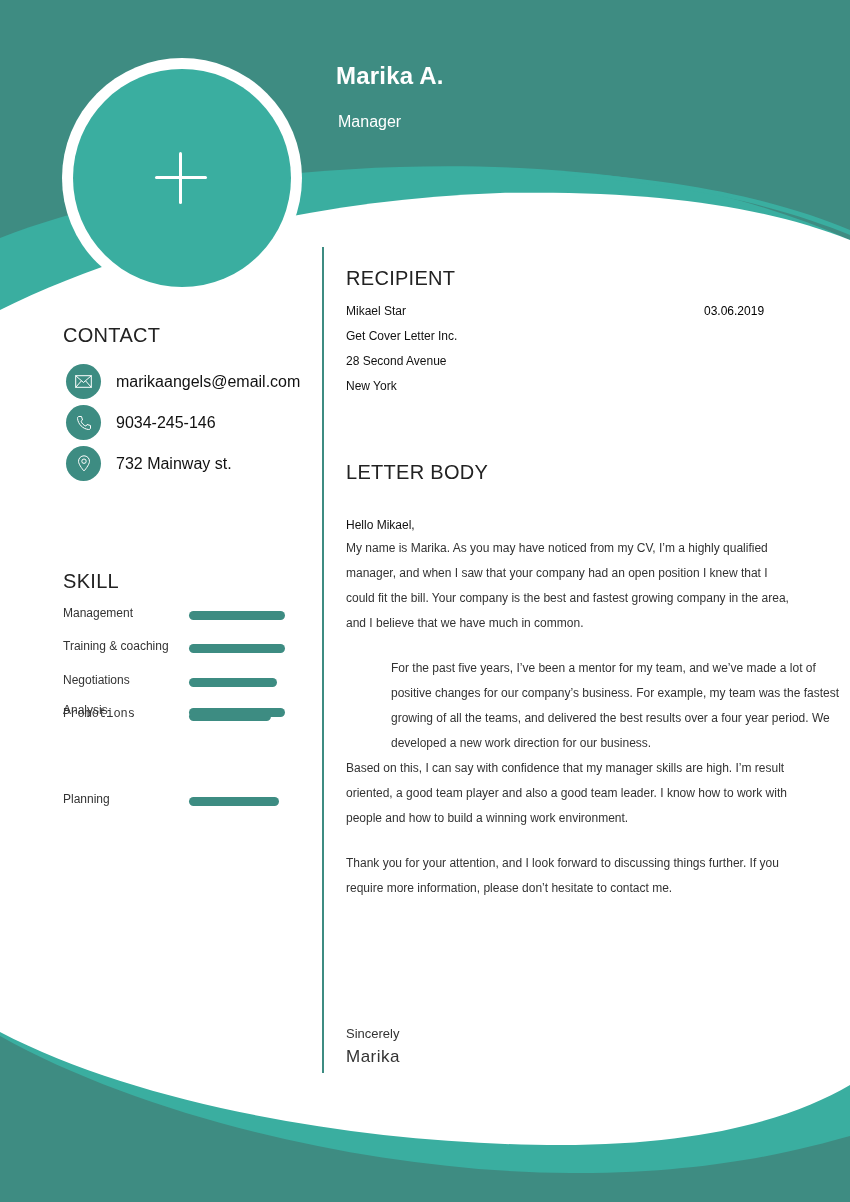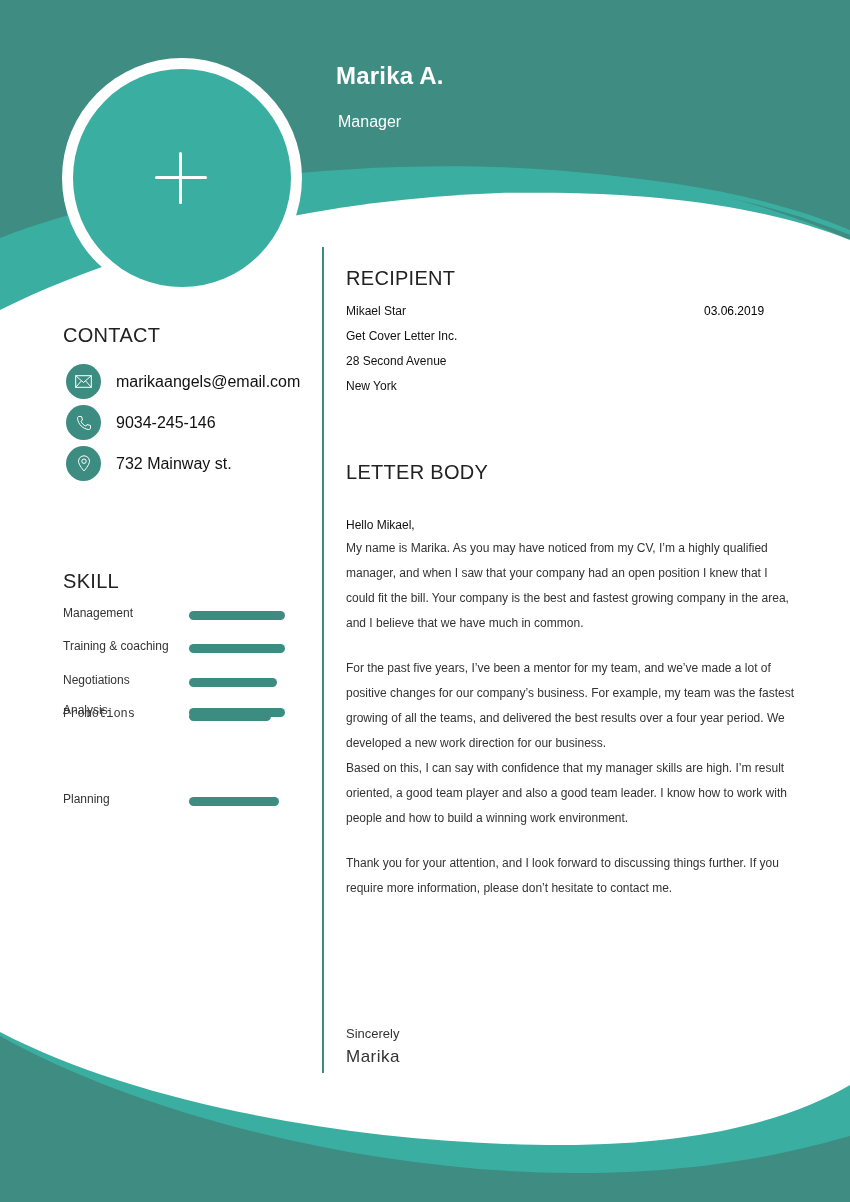--- a/index.html
+++ b/index.html
@@ -131,18 +131,18 @@
 <div class="layer section-title recipient-title">RECIPIENT</div>
 <div class="r-line" style="top:304px;">Mikael Star</div>
 <div class="r-line" style="top:329px;">Get Cover Letter Inc.</div>
 <div class="r-line" style="top:354px;">28 Second Avenue</div>
 <div class="r-line" style="top:379px;">New York</div>
 <div class="date">03.06.2019</div>
 
 <div class="layer section-title body-title">LETTER BODY</div>
 <div class="layer greeting">Hello Mikael,</div>
 <div class="para" style="top:536px;">My name is Marika. As you may have noticed from my CV, I’m a highly qualified manager, and when I saw that your company had an open position I knew that I could fit the bill. Your company is the best and fastest growing company in the area, and I believe that we have much in common.</div>
-<div class="para" style="top:656px;">For the past five years, I’ve been a mentor for my team, and we’ve made a lot of positive changes for our company’s business. For example, my team was the fastest growing of all the teams, and delivered the best results over a four year period. We developed a new work direction for our business.</div>
+<div class="para" style="top:656px;margin-left:45px;">For the past five years, I’ve been a mentor for my team, and we’ve made a lot of positive changes for our company’s business. For example, my team was the fastest growing of all the teams, and delivered the best results over a four year period. We developed a new work direction for our business.</div>
 <div class="para" style="top:756px;">Based on this, I can say with confidence that my manager skills are high. I’m result oriented, a good team player and also a good team leader. I know how to work with people and how to build a winning work environment.</div>
 <div class="para" style="top:851px;">Thank you for your attention, and I look forward to discussing things further. If you require more information, please don’t hesitate to contact me.</div>
 
 <div class="layer closing">Sincerely</div>
 <div class="layer signature">Marika</div>
 
 </body></html>

